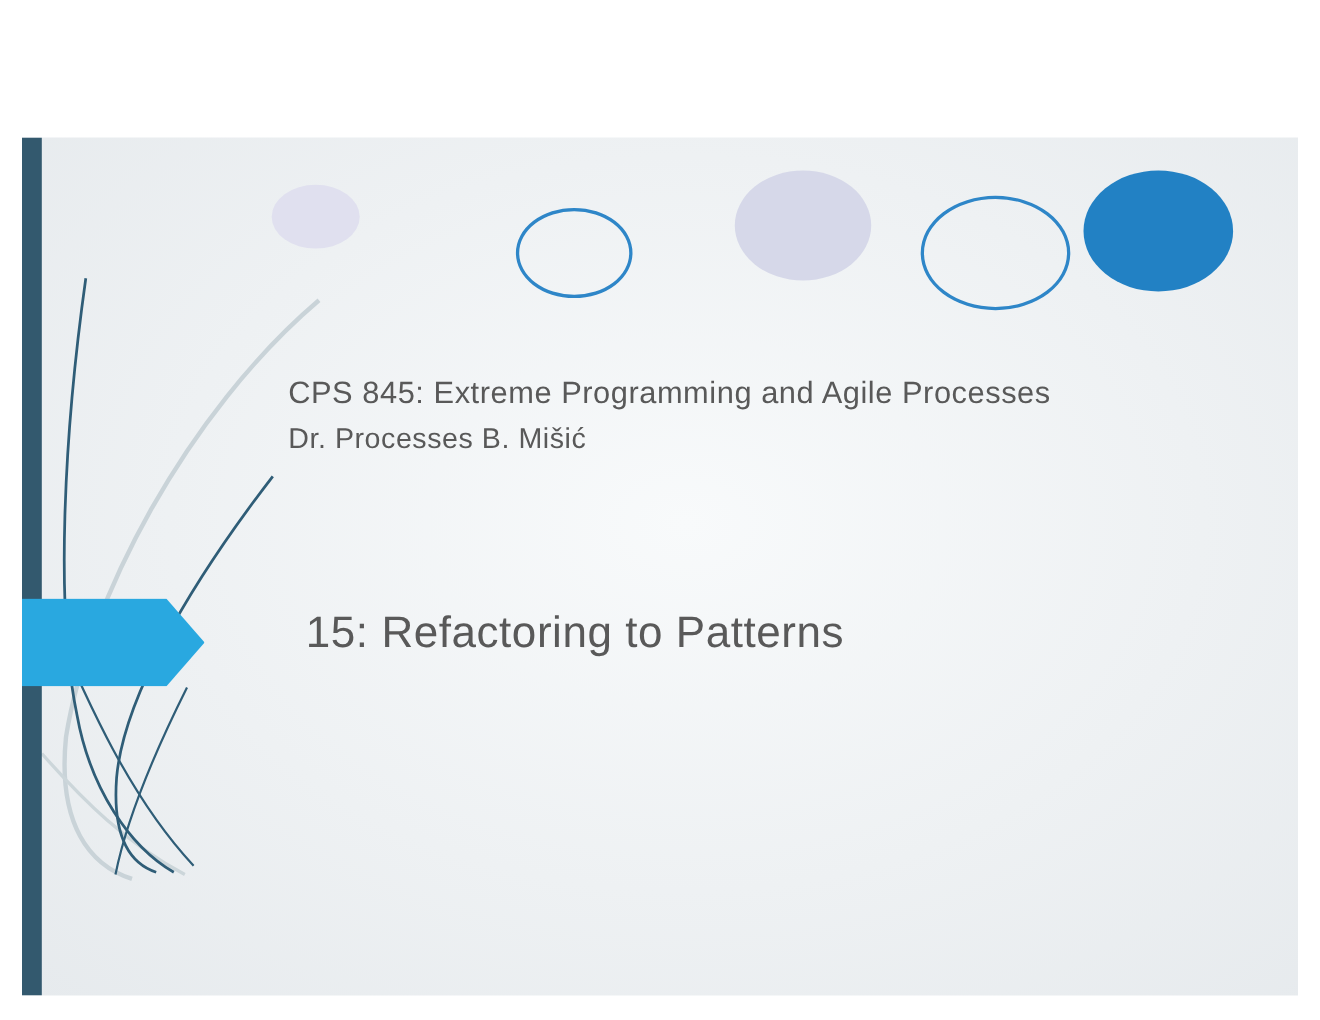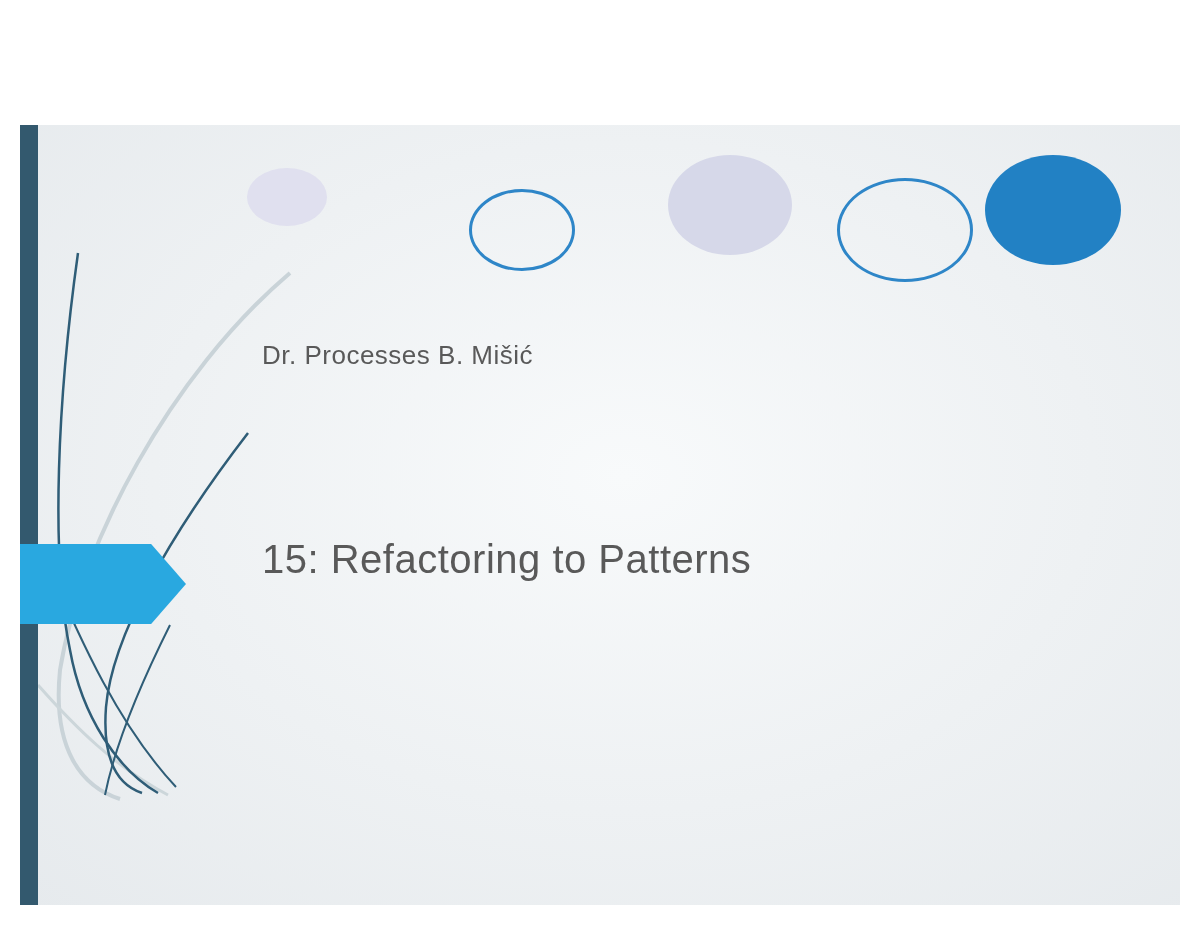--- a/index.html
+++ b/index.html
@@ -95,21 +95,21 @@
     font-size: 26px;
     letter-spacing: 0.5px;
     line-height: 1.55;
     margin: 0;
     font-weight: 400;
   }
   .slide-title {
     position: absolute;
     left: 242px;
     top: 412px;
-    margin: 0;
+    margin: 16px;
     font-size: 40px;
     font-weight: 400;
     letter-spacing: 0.5px;
     color: #595959;
   }
 </style>
 </head>
 <body>
 
 <div class="page">
@@ -130,19 +130,20 @@
 
     <div class="ellipse ellipse-1"></div>
     <div class="ellipse ellipse-2"></div>
     <div class="ellipse ellipse-3"></div>
     <div class="ellipse ellipse-4"></div>
     <div class="ellipse ellipse-5"></div>
 
     <div class="arrow-callout"></div>
 
     <div class="text-block">
+      <p class="course-line">CPS 845: Extreme Programming and Agile Processes</p>
       <p class="author-line">Dr. Processes B. Mišić</p>
     </div>
 
     <h1 class="slide-title">15: Refactoring to Patterns</h1>
 
   </div>
 </div>
 
 </body></html>

